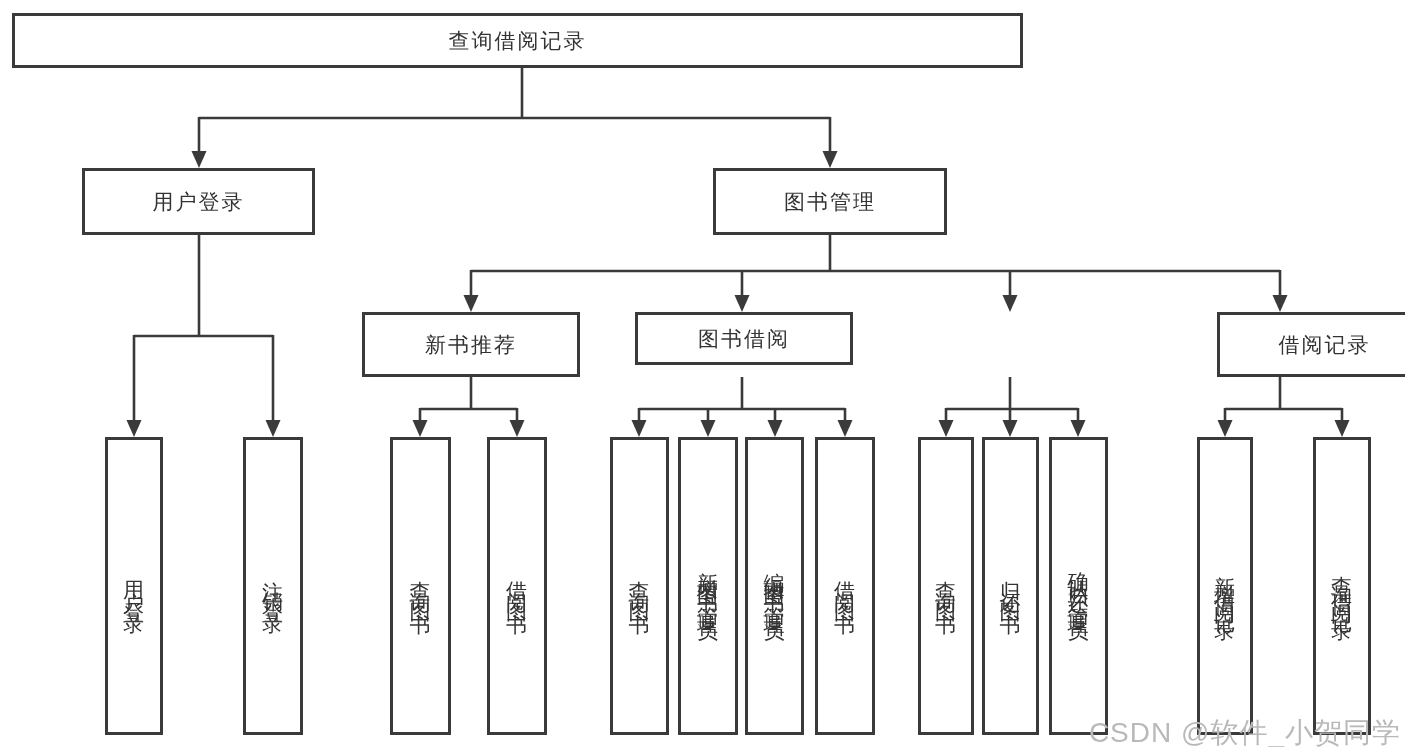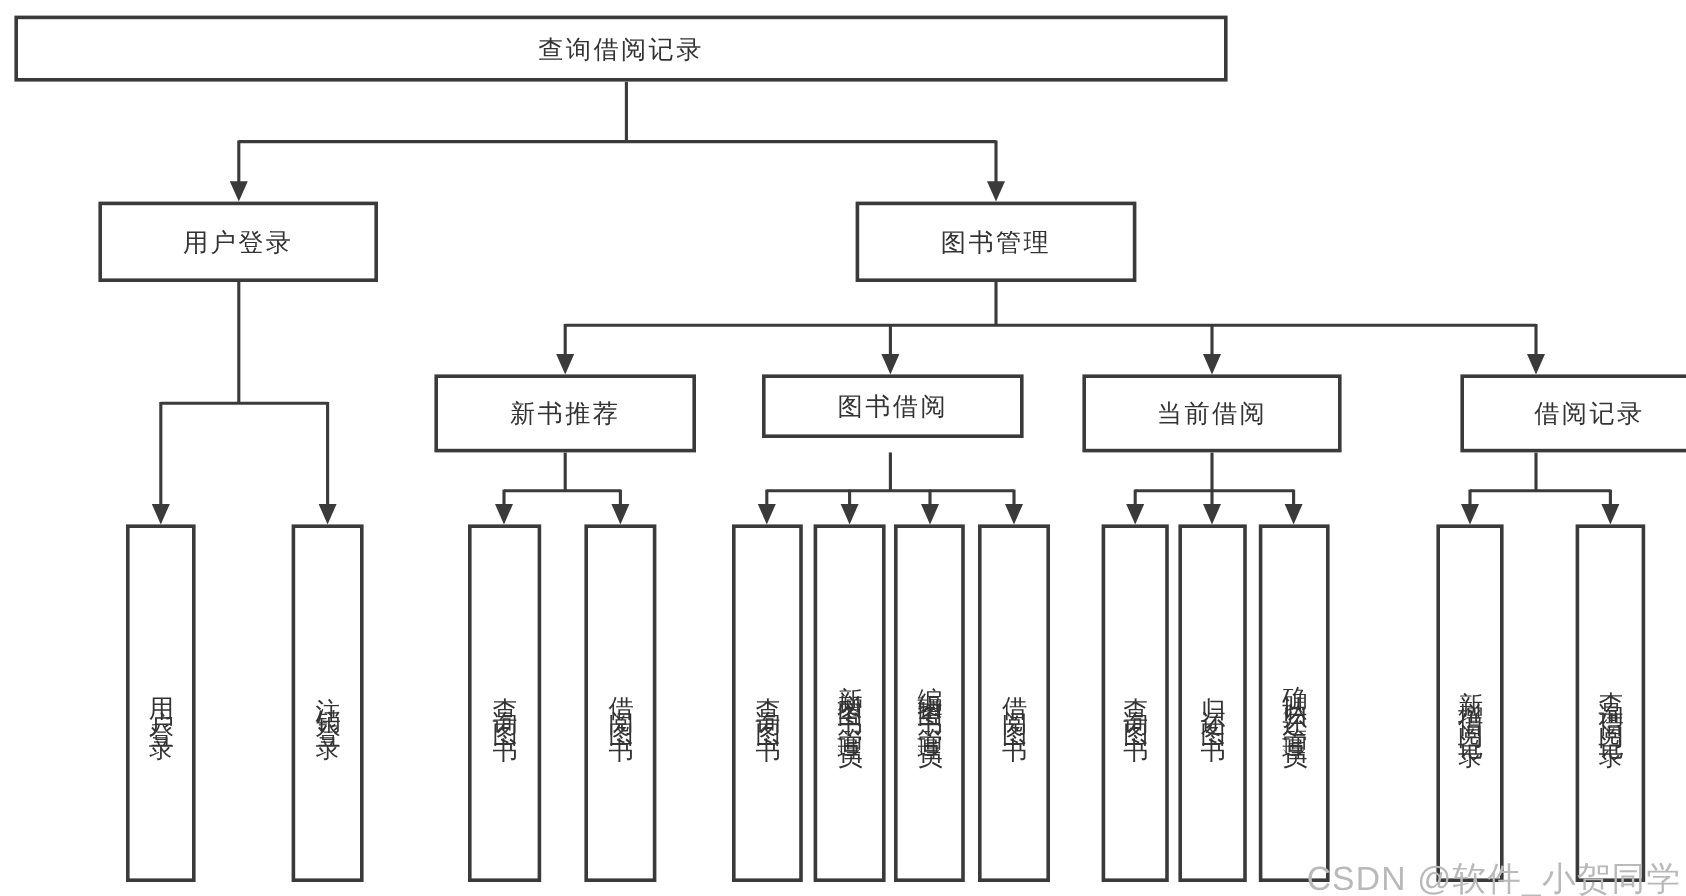--- a/index.html
+++ b/index.html
@@ -126,21 +126,20 @@
     </g>
   </svg>
 
   <div class="node" style="left:12px; top:13px; width:1011px; height:55px;">查询借阅记录</div>
 
   <div class="node" style="left:82px; top:168px; width:233px; height:67px;">用户登录</div>
   <div class="node" style="left:713px; top:168px; width:234px; height:67px;">图书管理</div>
 
   <div class="node" style="left:362px; top:312px; width:218px; height:65px;">新书推荐</div>
   <div class="node" style="left:635px; top:312px; width:218px; height:53px;">图书借阅</div>
-  <div class="node" style="left:902px; top:312px; width:216px; height:65px;">当前借阅</div>
   <div class="node" style="left:1173px; top:312px; width:215px; height:65px;margin-left:44px;">借阅记录</div>
 
   <div class="node vnode" style="left:105px; top:437px; width:58px; height:298px;">用户登录</div>
   <div class="node vnode" style="left:243px; top:437px; width:60px; height:298px;">注销登录</div>
 
   <div class="node vnode" style="left:390px; top:437px; width:61px; height:298px;">查询图书</div>
   <div class="node vnode" style="left:487px; top:437px; width:60px; height:298px;">借阅图书</div>
 
   <div class="node vnode" style="left:610px; top:437px; width:59px; height:298px;">查询图书</div>
   <div class="node vnode" style="left:678px; top:437px; width:60px; height:298px; letter-spacing:7px;">新增图书（管理员）</div>

